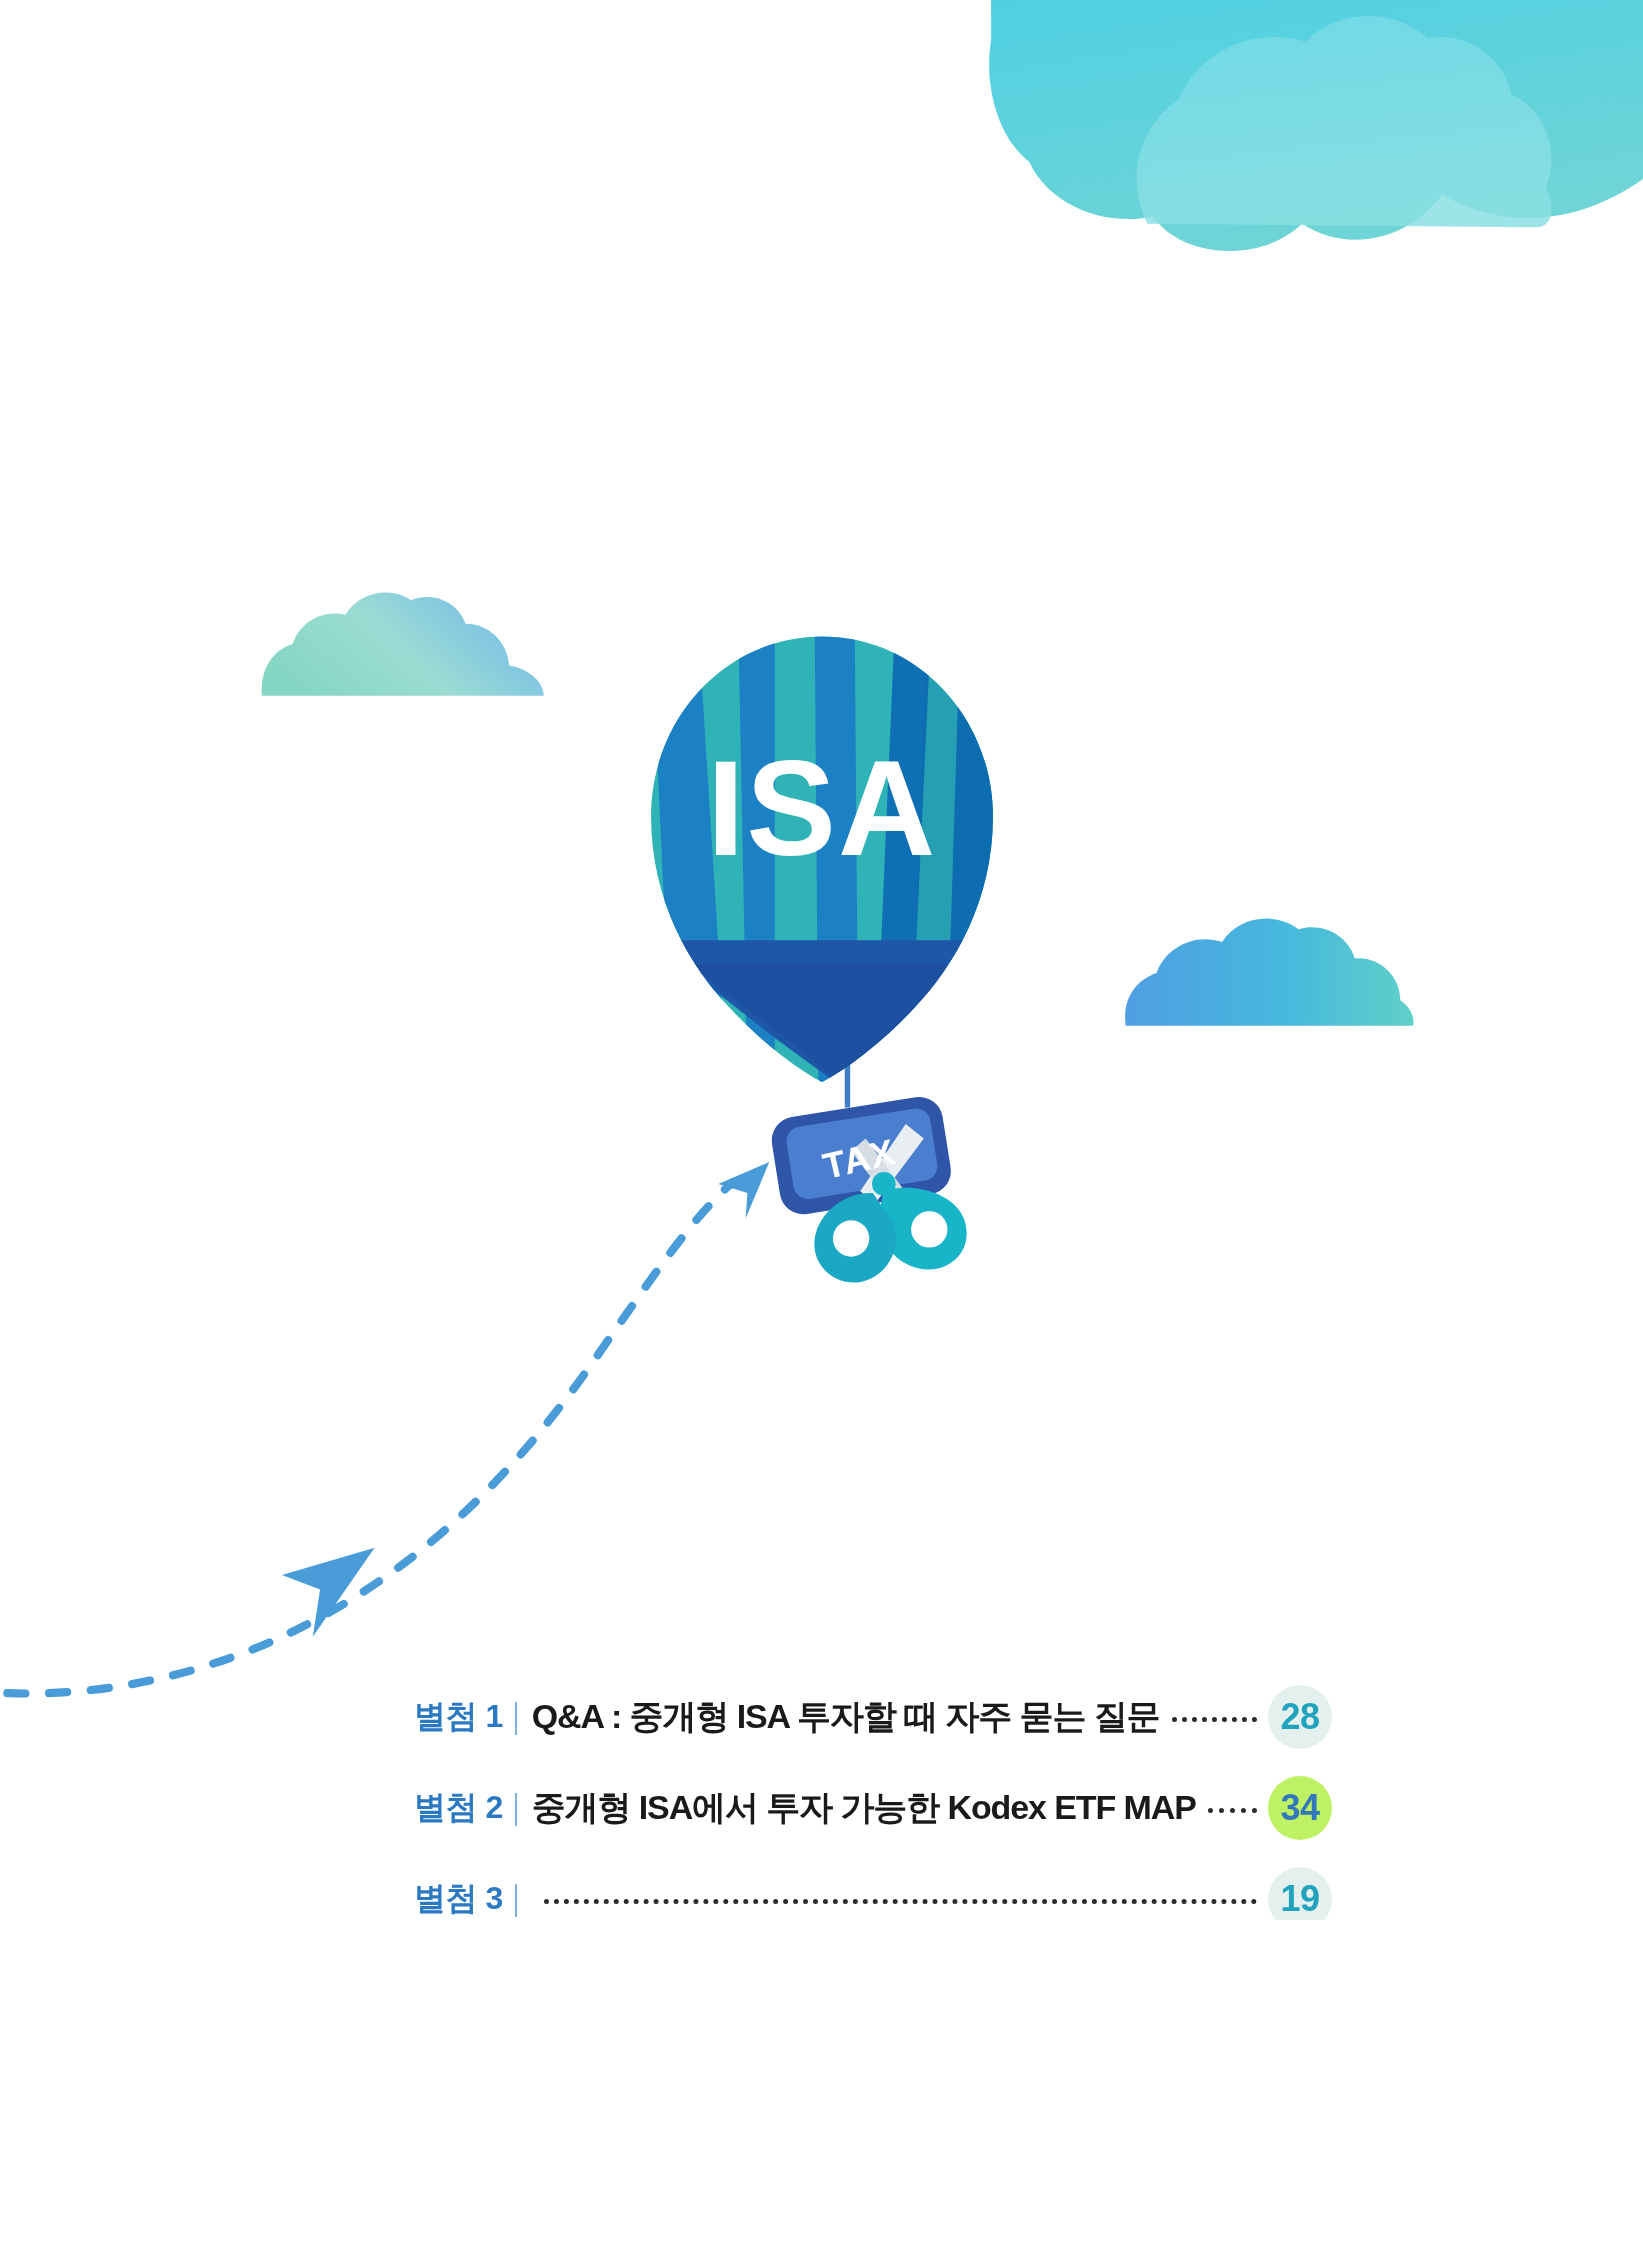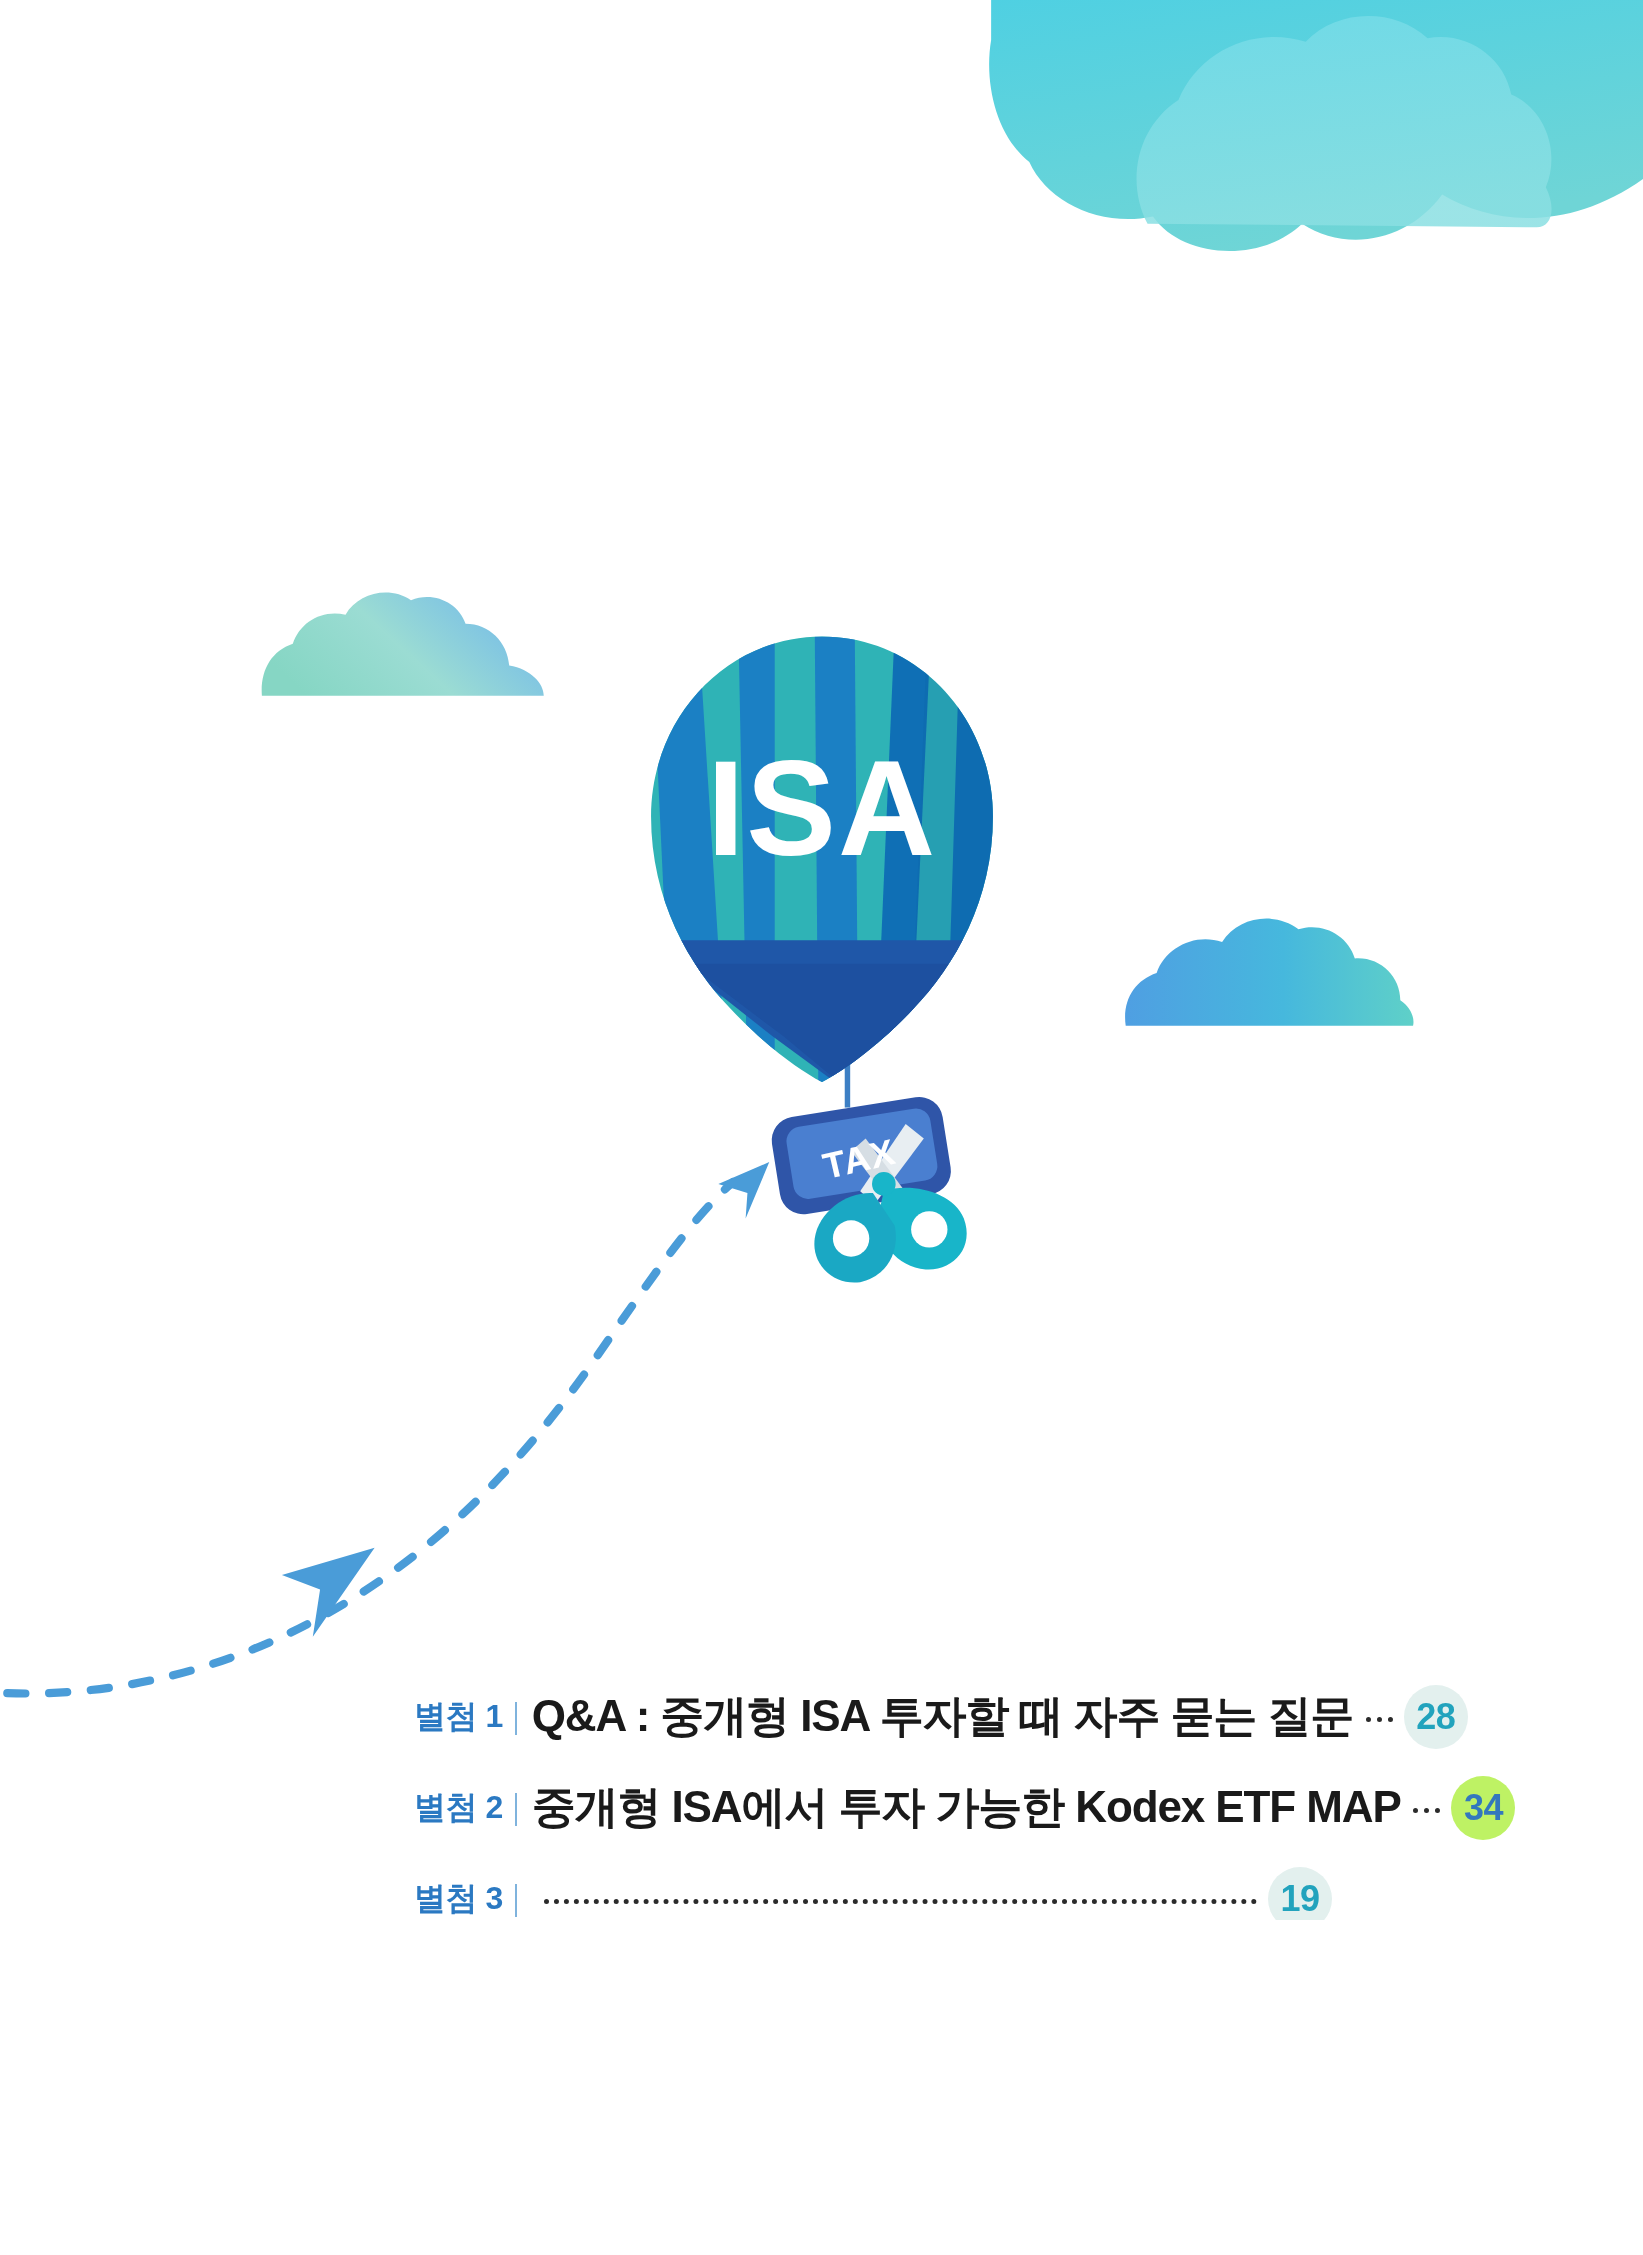--- a/index.html
+++ b/index.html
@@ -50,21 +50,21 @@
   .toc-sep {
     flex: 0 0 auto;
     width: 1.8px;
     height: 33px;
     background: #7fb3dd;
     margin: 0 14.5px 0 12.7px;
     position: relative;
     top: 1.8px;
   }
   .toc-title {
-    font-size: 44px;
+    font-size: 34px;
     font-weight: bold;
     color: #1a1a1a;
     letter-spacing: -1.1px;
     flex: 0 0 auto;
   }
   .toc-leader {
     flex: 1 1 auto;
     height: 34px;
     margin: 0 11px 0 12.7px;
     position: relative;

